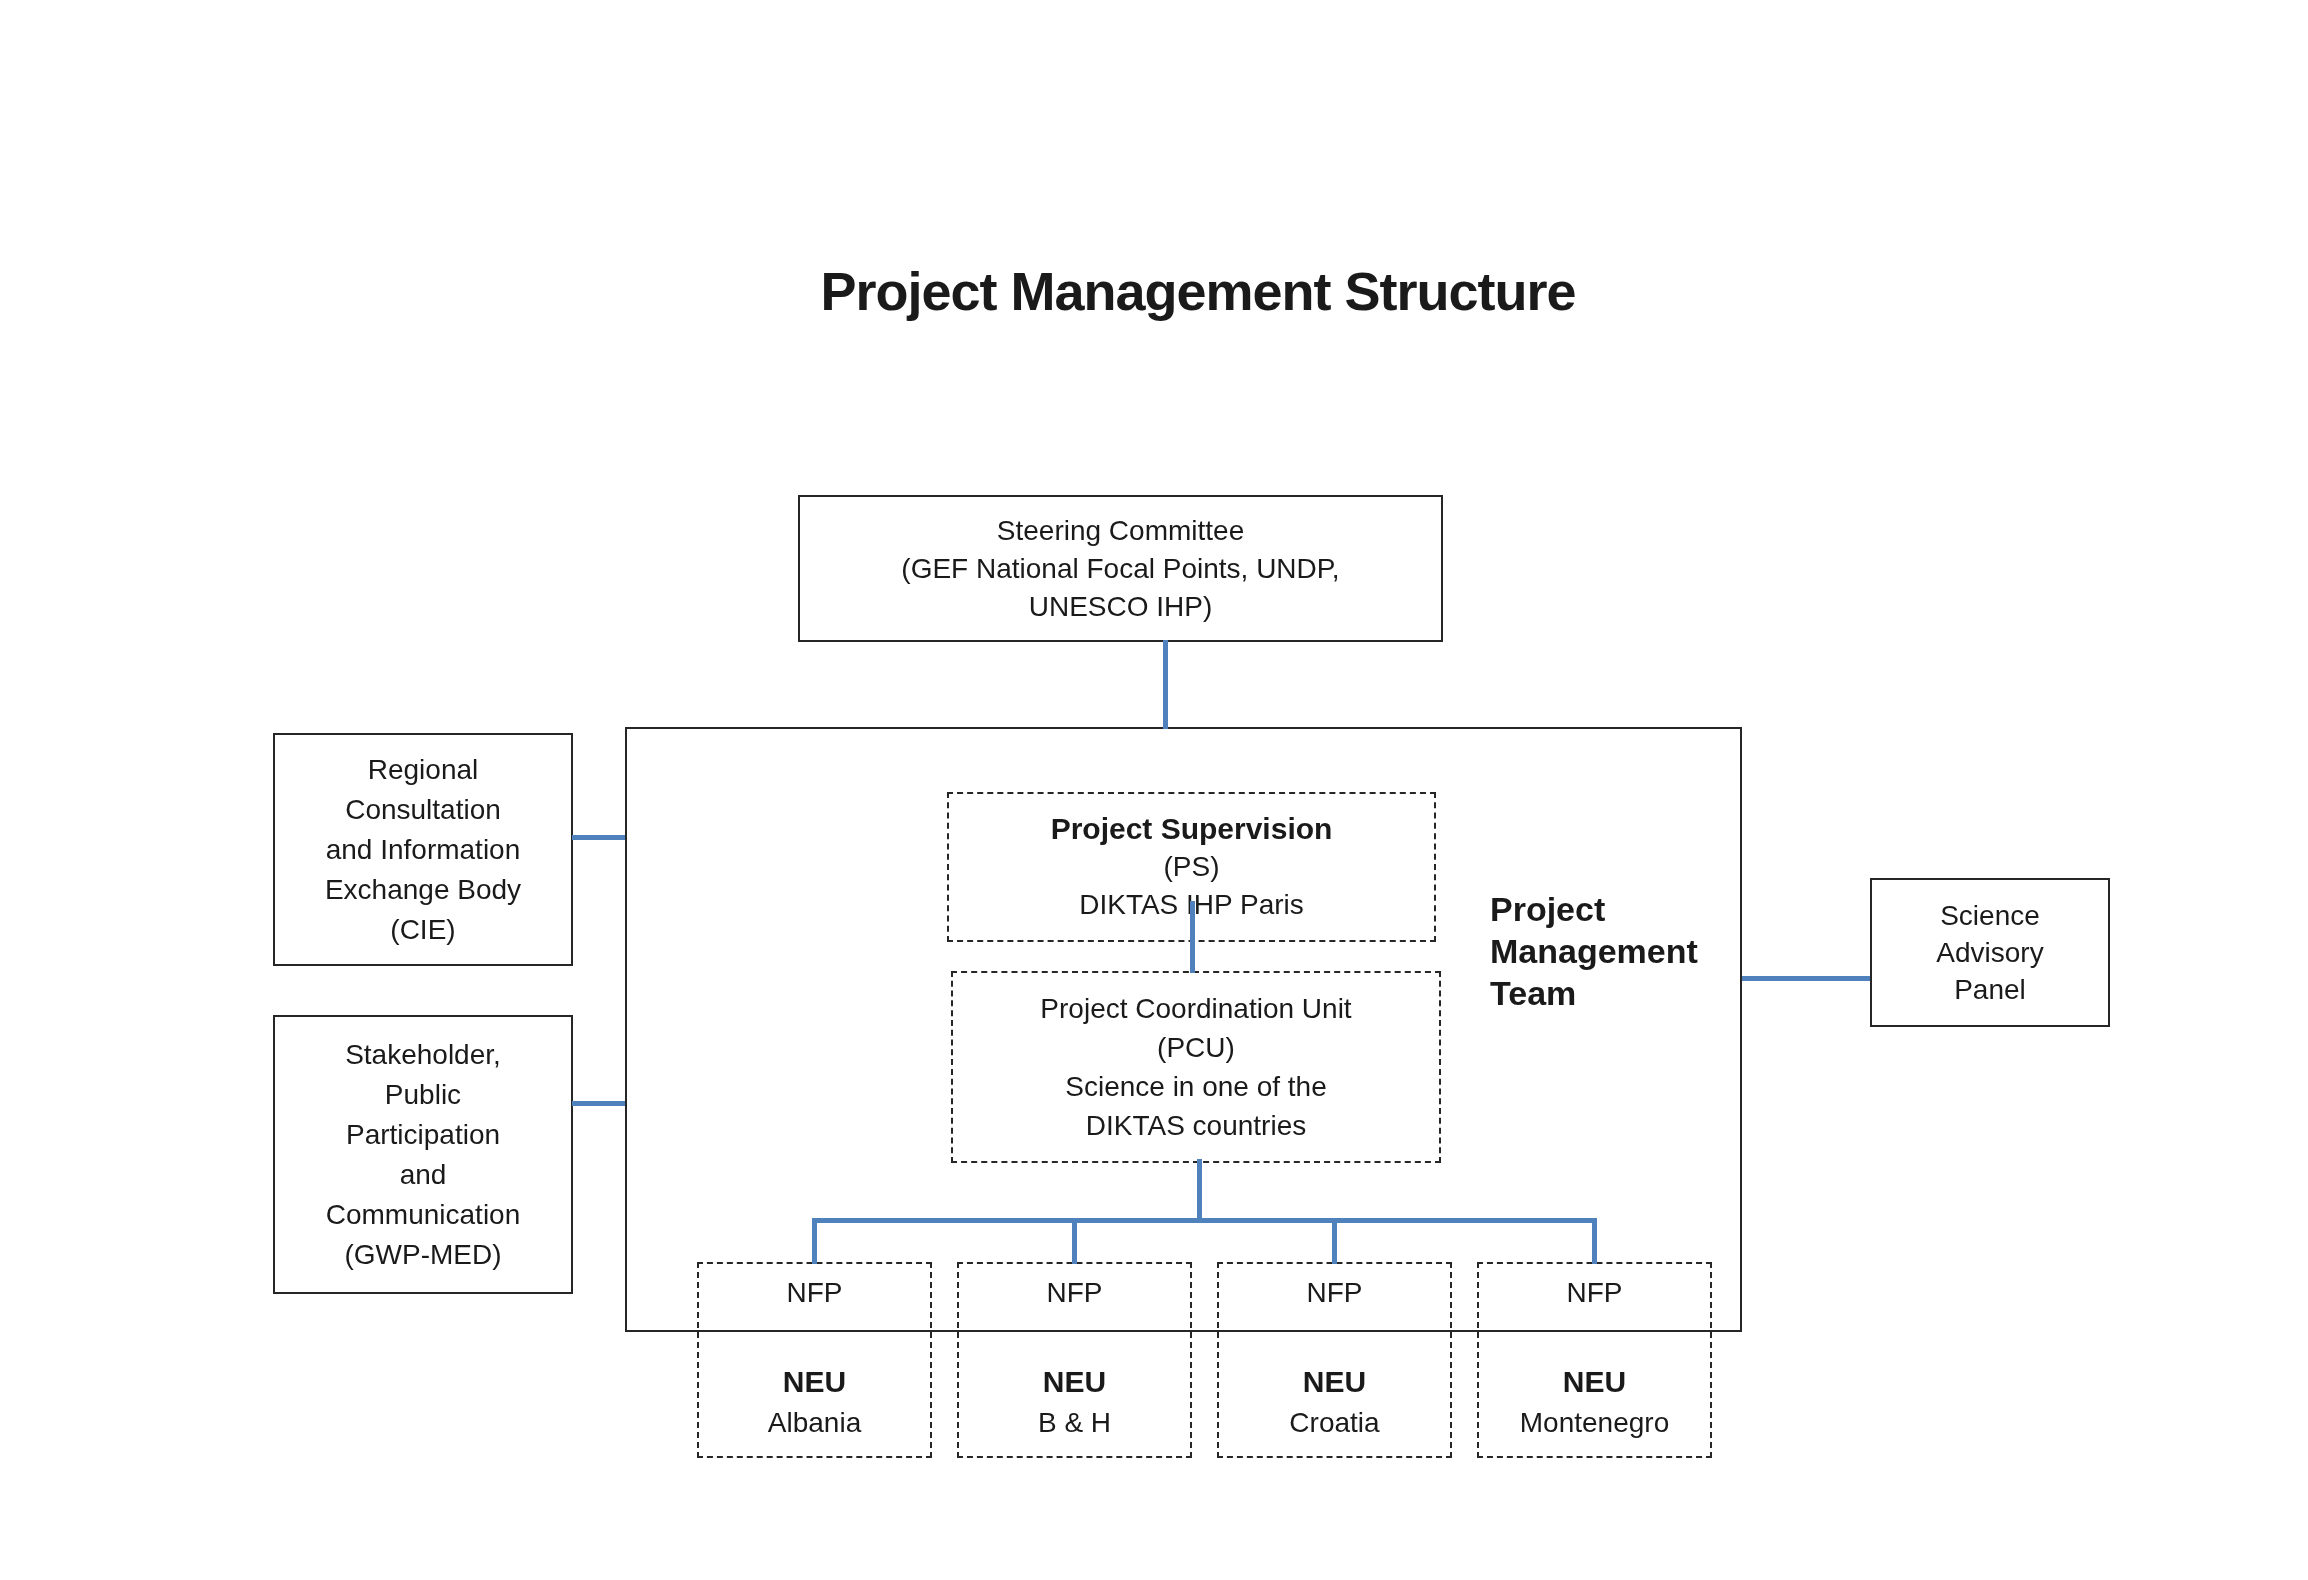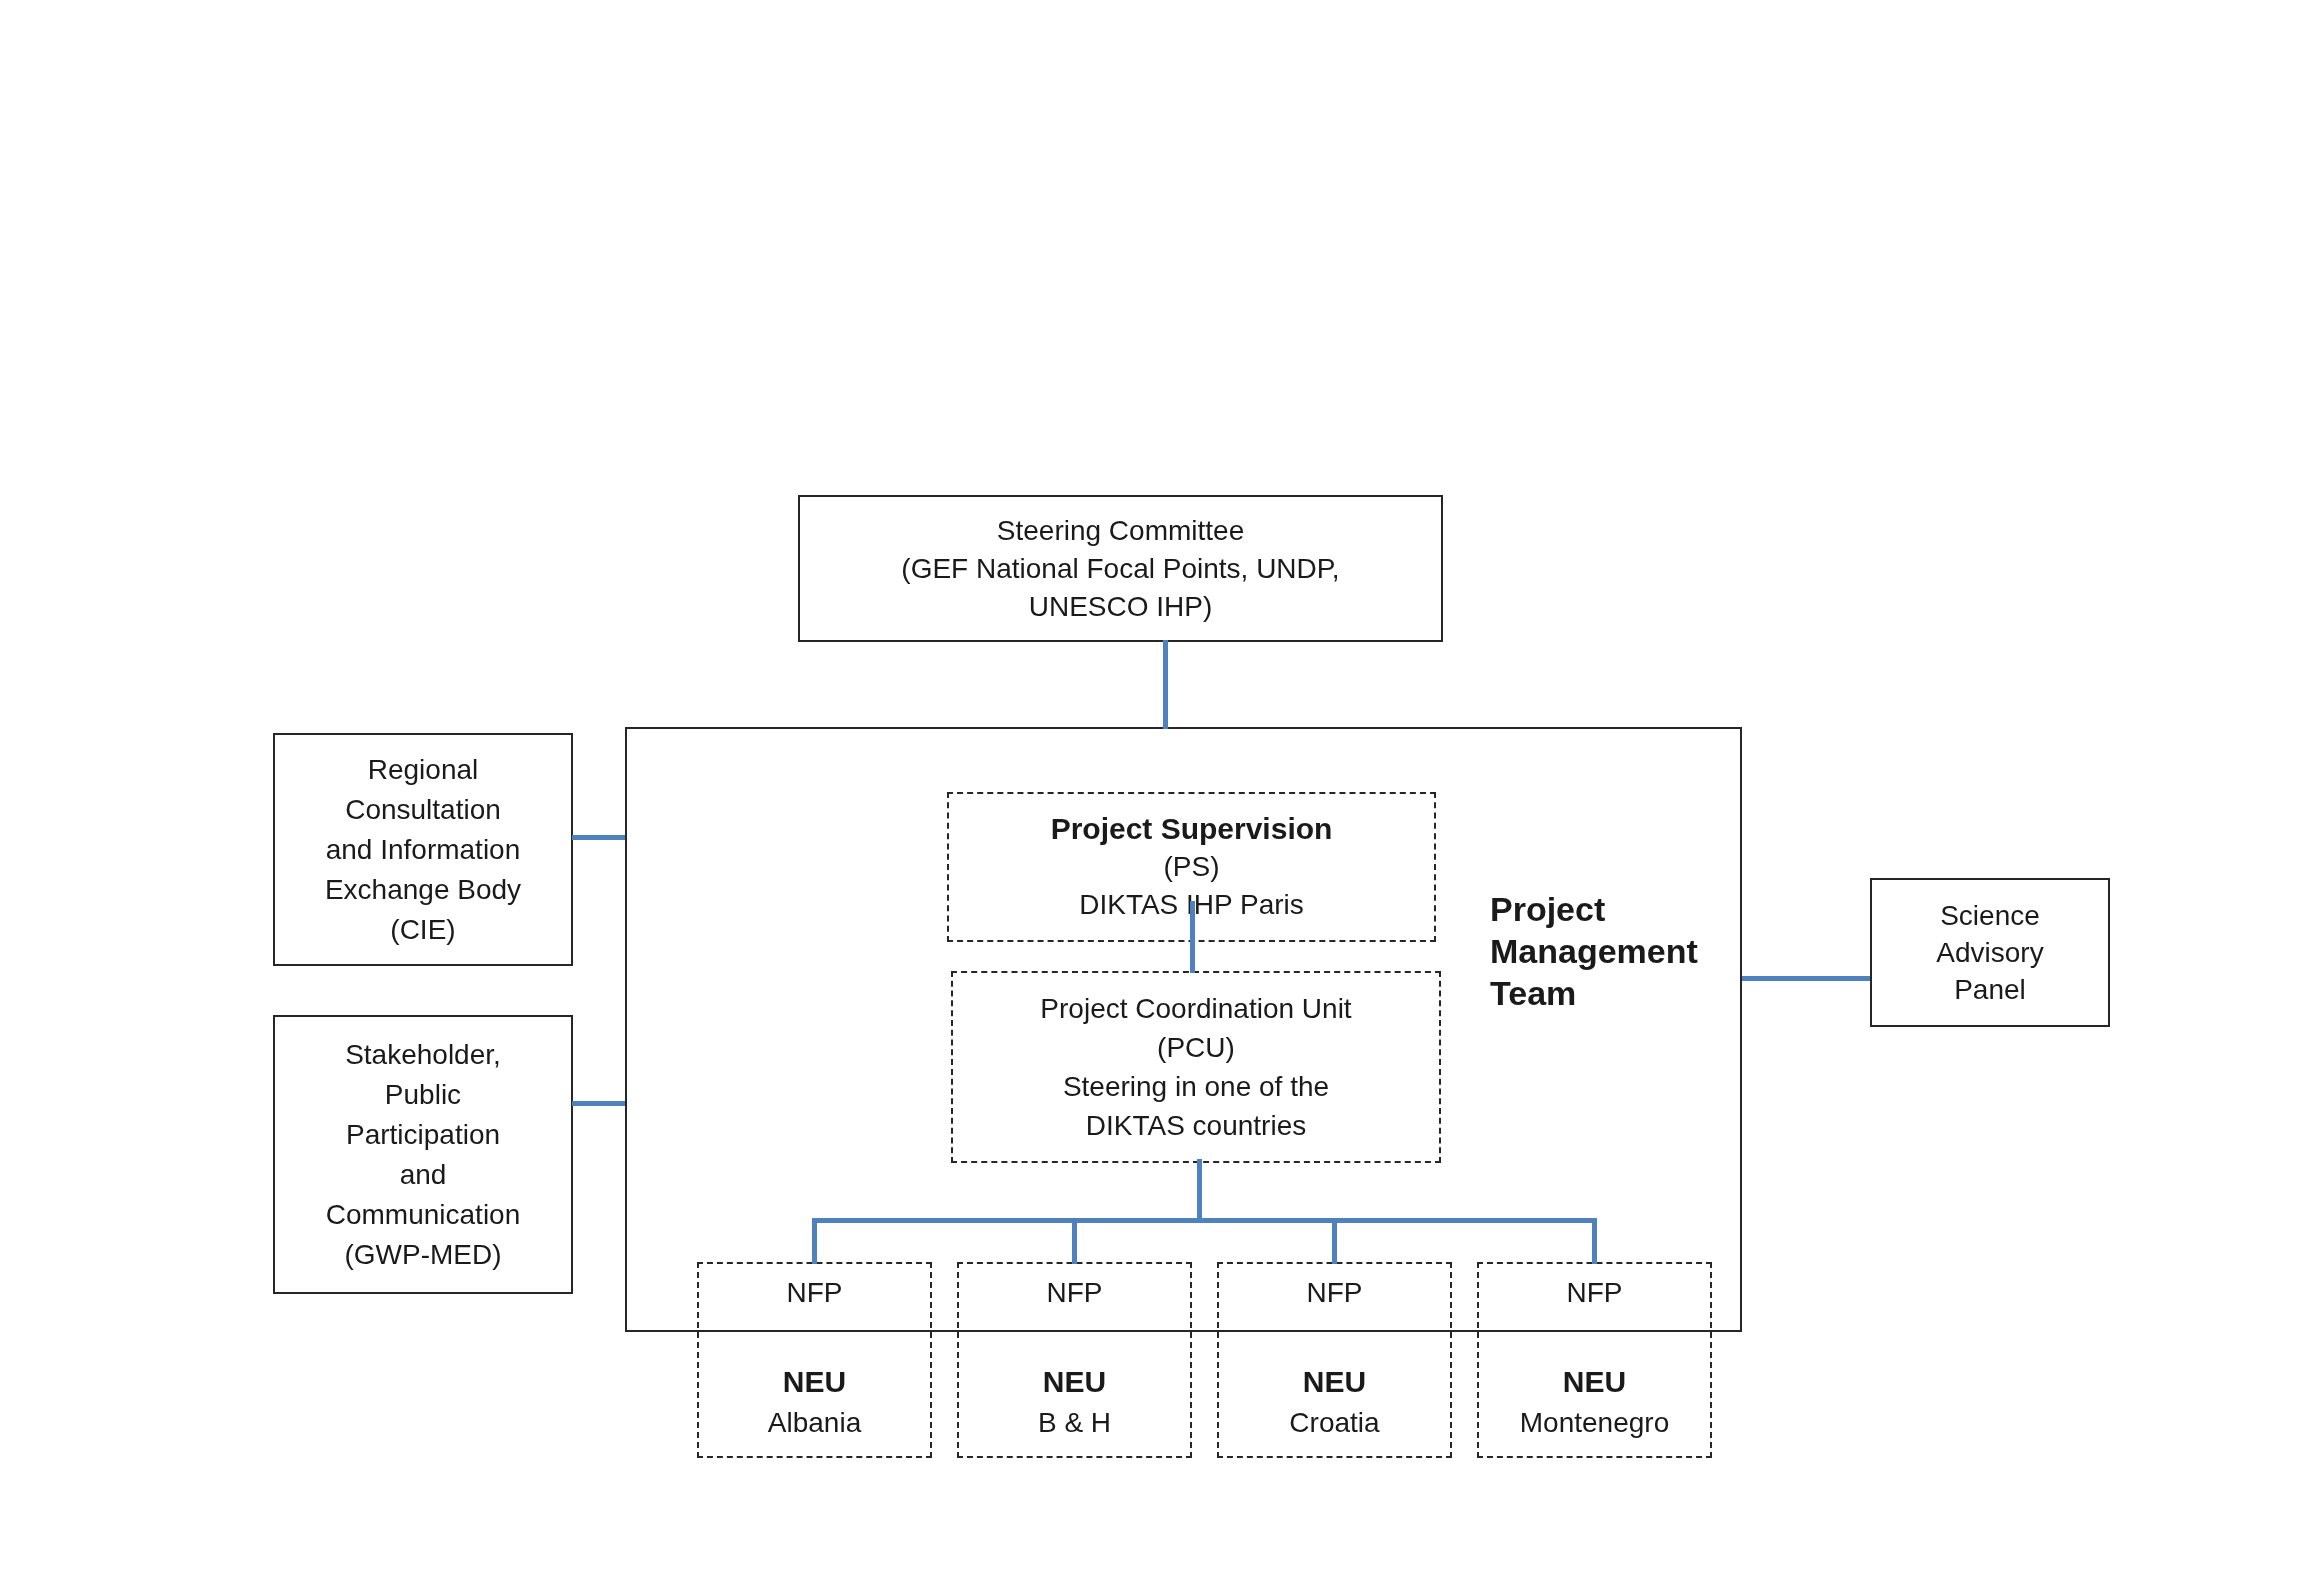--- a/index.html
+++ b/index.html
@@ -71,39 +71,40 @@
   #c-drop4{left:1592px; top:1220px; width:5px; height:44px;}
   #c-sap{left:1742px; top:976px; width:128px; height:5px;}
   #c-cie{left:572px; top:835px; width:53px; height:5px;}
   #c-gwp{left:572px; top:1101px; width:53px; height:5px;}
 </style>
 </head>
 <body>
 
 <div class="canvas">
 
+  <div class="title">Project Management Structure</div>
 
   <div class="box" id="steering">
     <div>Steering Committee</div>
     <div>(GEF National Focal Points, UNDP,</div>
     <div>UNESCO IHP)</div>
   </div>
 
   <div class="box" id="outer"></div>
 
   <div class="box dashed" id="ps">
     <div class="bold-line">Project Supervision</div>
     <div>(PS)</div>
     <div>DIKTAS IHP Paris</div>
   </div>
 
   <div class="box dashed" id="pcu">
     <div>Project Coordination Unit</div>
     <div>(PCU)</div>
-    <div>Steering in one of the</div>
+    <div>Science in one of the</div>
     <div>DIKTAS countries</div>
   </div>
 
   <div class="pmt-label">
     <div>Project</div>
     <div>Management</div>
     <div>Team</div>
   </div>
 
   <div class="box" id="gwp">

